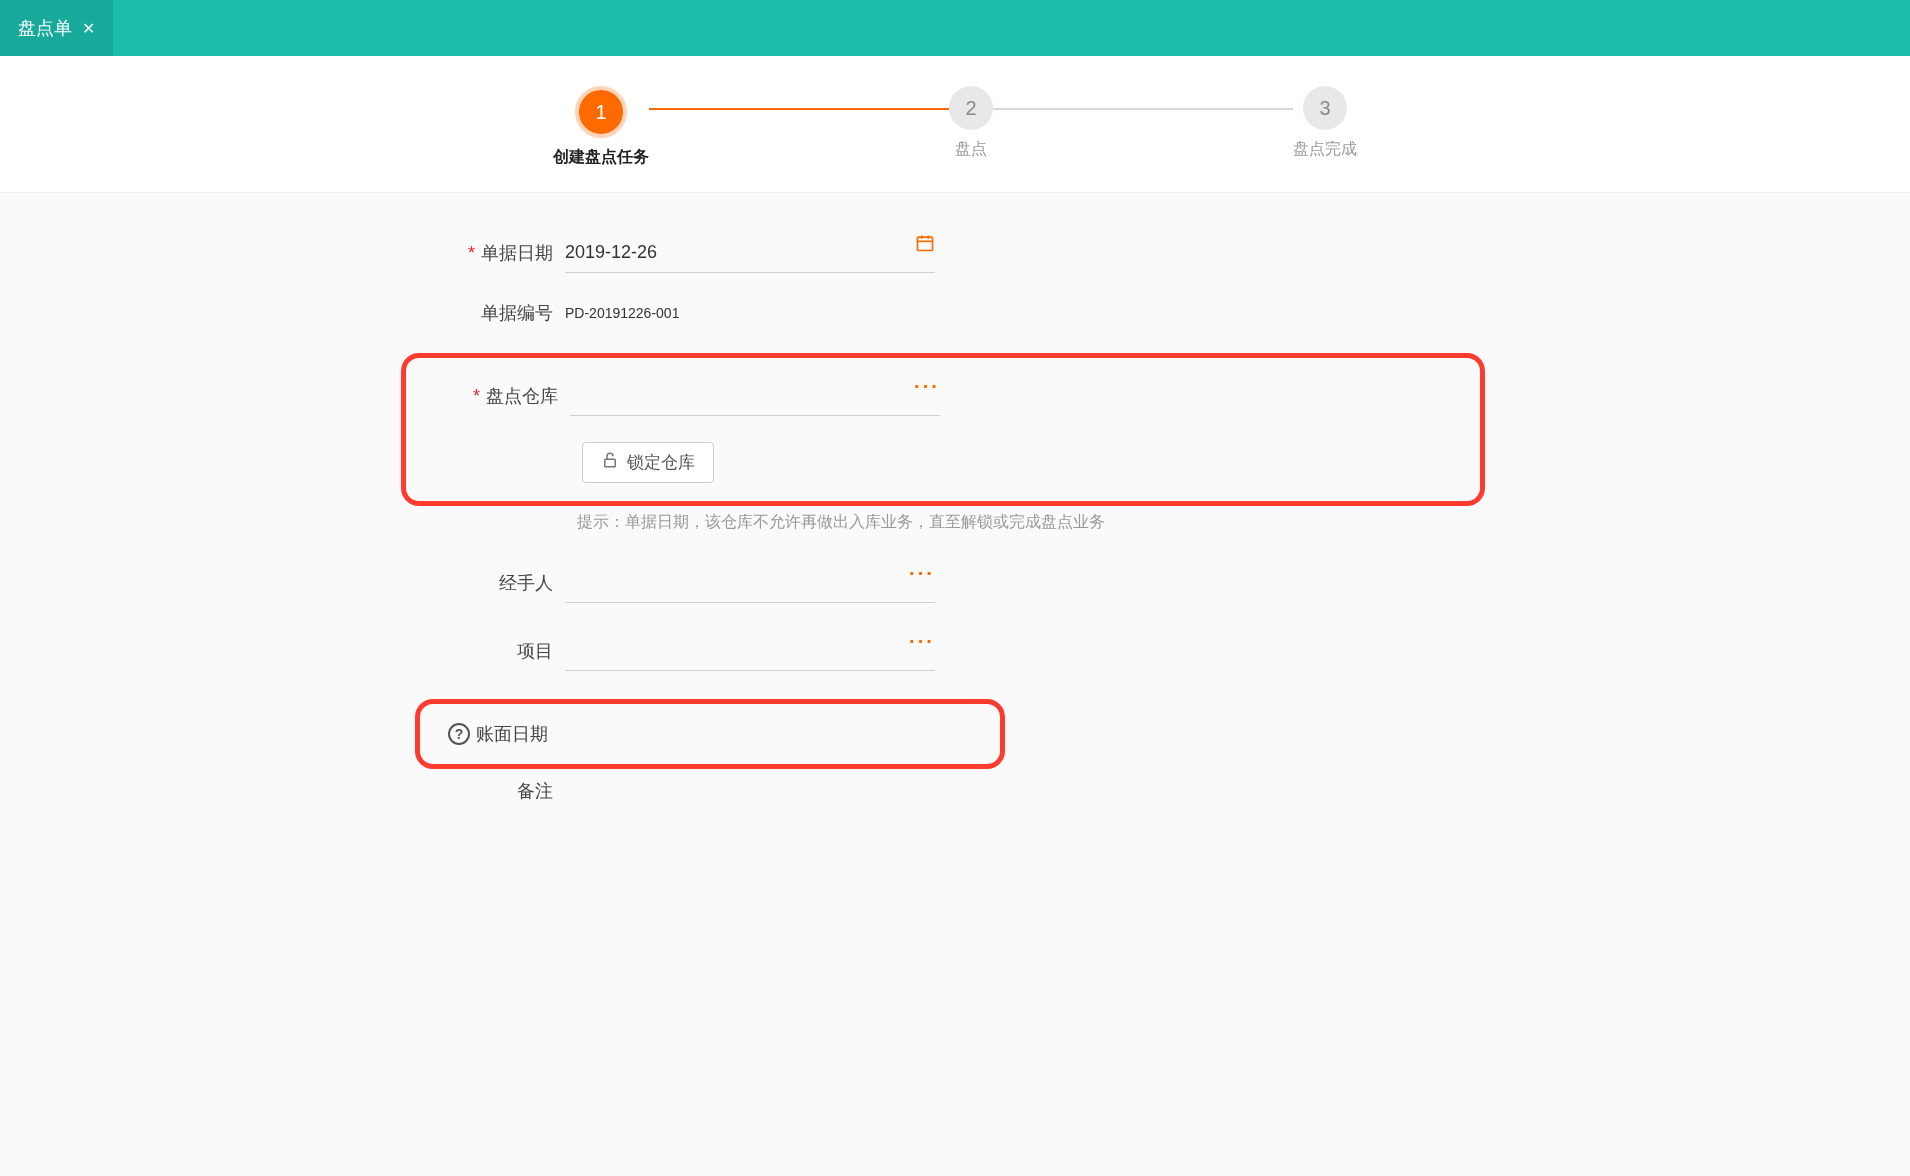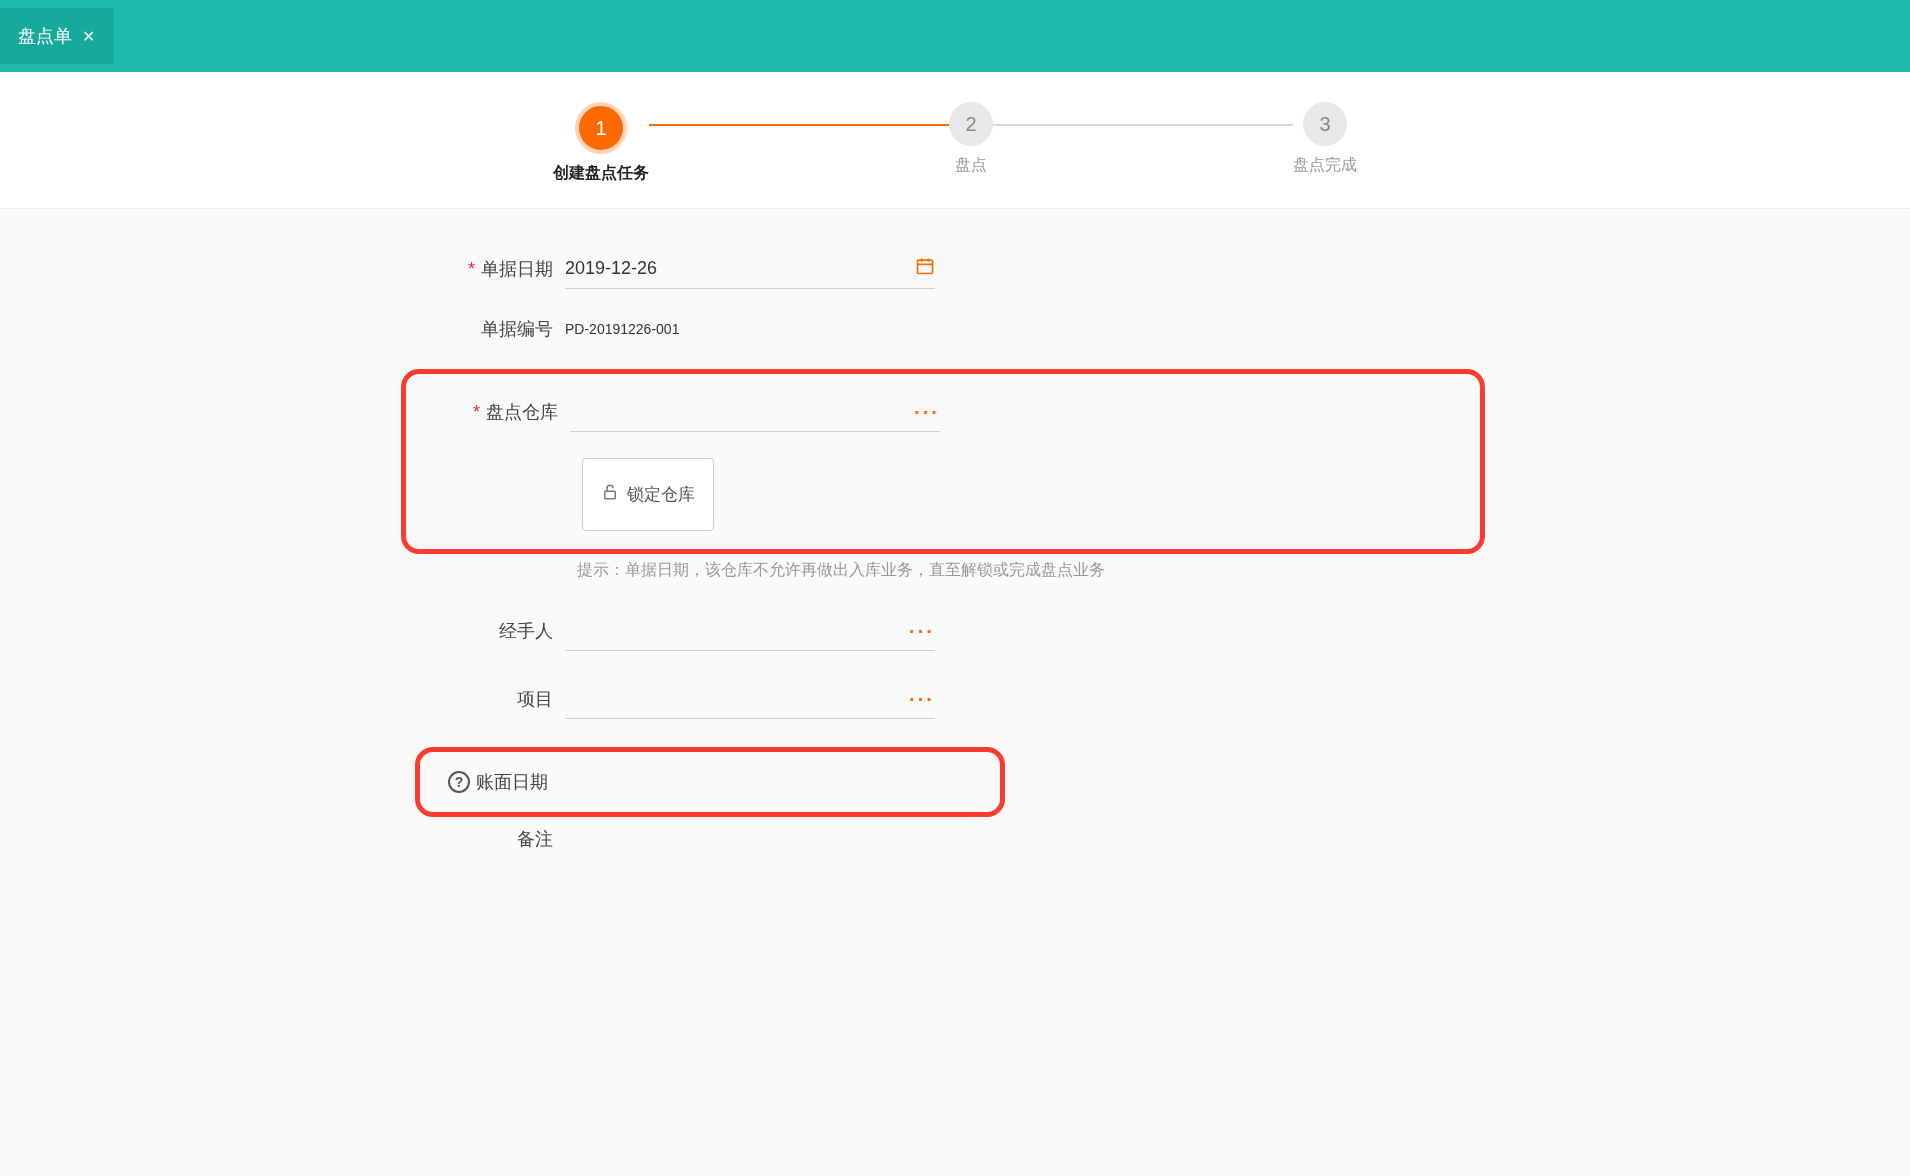--- a/index.html
+++ b/index.html
@@ -4,21 +4,21 @@
 <style>
   * { box-sizing: border-box; margin: 0; padding: 0; }
   body {
     font-family: "PingFang SC", "Microsoft YaHei", -apple-system, sans-serif;
     background: #fafafa;
     font-size: 16px;
     color: #333;
   }
   .header-bar {
     background: #1cbbab;
-    height: 72px;
+    height: 56px;
     display: flex;
     align-items: center;
   }
   .tab {
     background: #17a99a;
     color: #fff;
     padding: 0 18px;
     height: 56px;
     display: flex;
     align-items: center;
@@ -114,21 +114,20 @@
     justify-content: center;
     font-size: 14px;
     font-weight: 600;
     color: #555;
   }
   .form-control {
     flex: 0 0 370px;
     border-bottom: 1px solid #d0d0d0;
     height: 40px;
     display: flex;
-    align-items: center;
     justify-content: space-between;
     position: relative;
   }
   .form-control input {
     border: none;
     outline: none;
     background: transparent;
     font-size: 18px;
     width: 100%;
     color: #333;
@@ -157,21 +156,21 @@
     font-size: 18px;
     cursor: pointer;
   }
   .lock-btn {
     display: inline-flex;
     align-items: center;
     gap: 8px;
     border: 1px solid #ccc;
     background: #fff;
     border-radius: 4px;
-    padding: 24px 18px;
+    padding: 8px 18px;
     font-size: 17px;
     color: #555;
     cursor: pointer;
   }
   .lock-hint {
     color: #999;
     font-size: 16px;
     margin-top: 10px;
   }
   .highlight-box {

